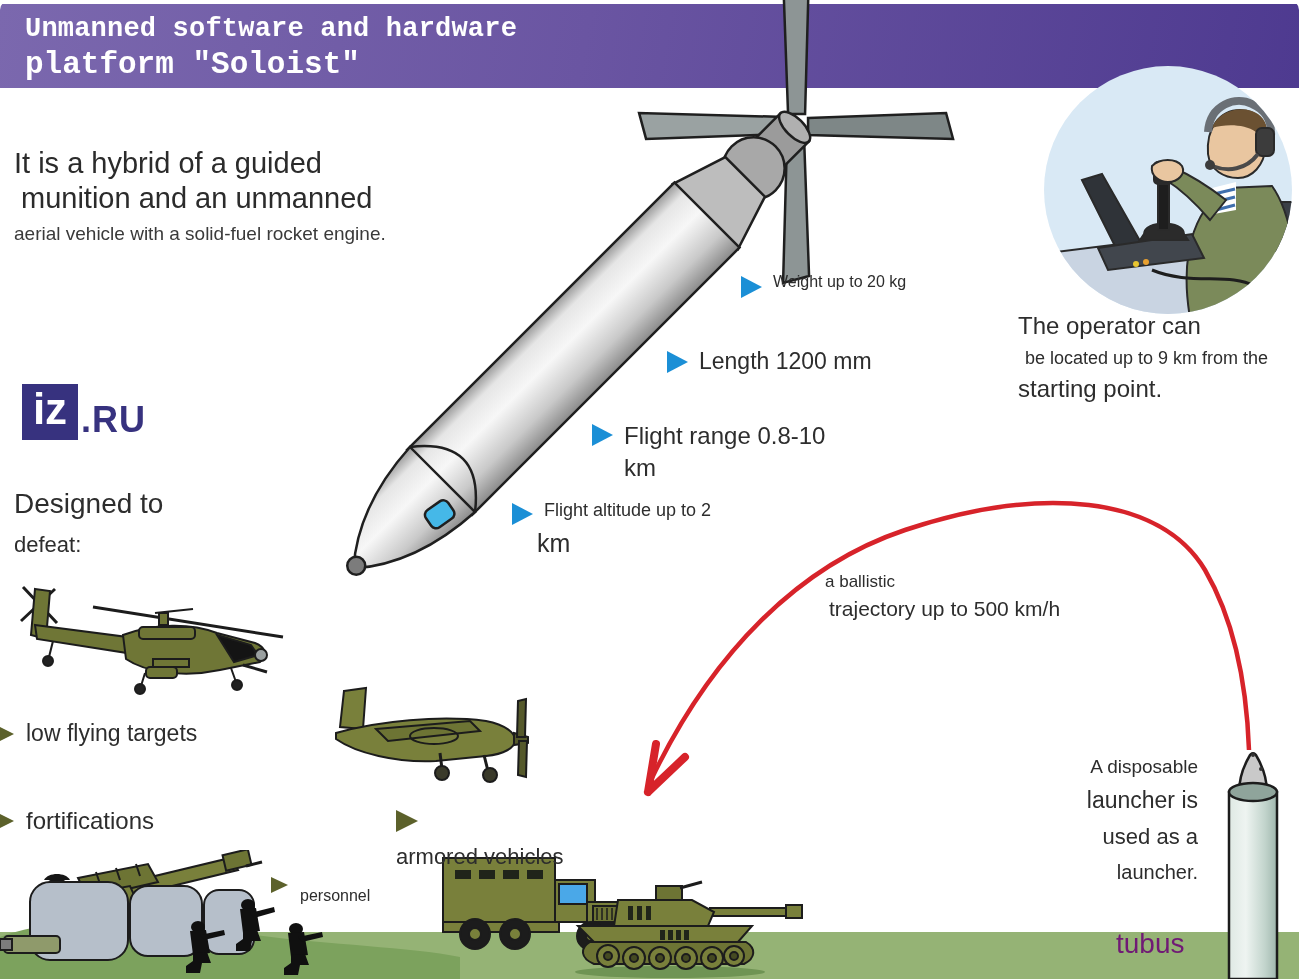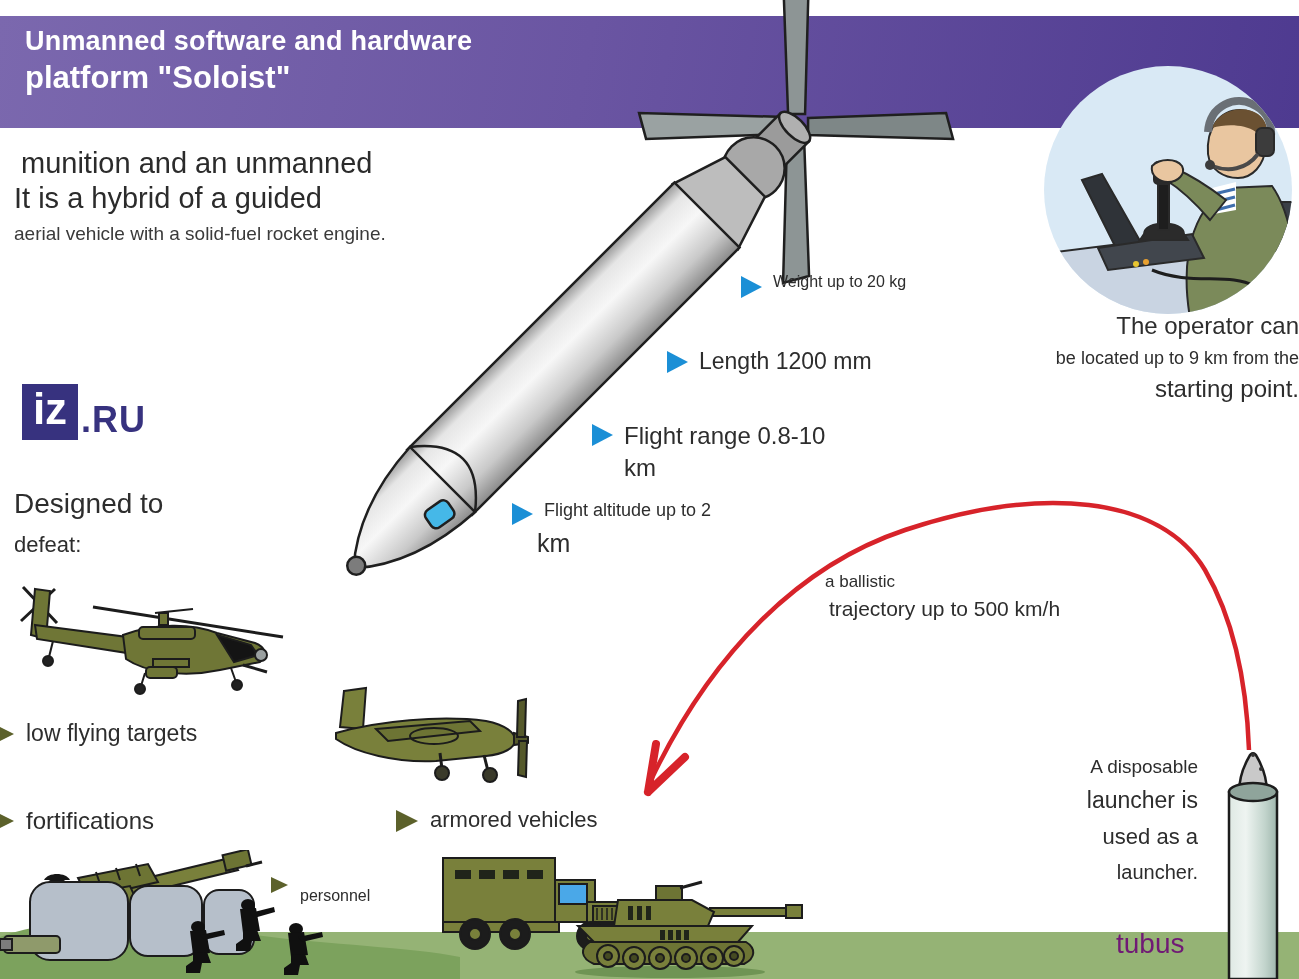--- a/index.html
+++ b/index.html
@@ -4,23 +4,23 @@
 <style>
   html,body{margin:0;padding:0;background:#ffffff;}
   .canvas{
     position:relative;width:1299px;height:979px;background:#ffffff;
     font-family:"Liberation Sans","DejaVu Sans",sans-serif;color:#2d2d2d;
     overflow:hidden;border-radius:10px 10px 0 0;
   }
   .abs{position:absolute;}
   
   .header{
-    left:0;top:16px;width:1299px;height:112px;
+    left:0;top:4px;width:1299px;height:84px;
     background:linear-gradient(100deg,#7b68ae 0%,#6a55a2 45%,#4e3a90 100%);
-    color:#fff;padding:10px 0 0 25px;box-sizing:border-box;z-index:1;
+    color:#fff;padding:10px 0 0 25px;box-sizing:border-box;z-index:1;font-family:Liberation Mono, monospace;
   }
   .header .h1{font-size:27px;font-weight:bold;letter-spacing:.2px;}
   .header .h2{font-size:31px;font-weight:bold;margin-top:3px;}
   
   .intro{left:14px;top:146px;z-index:4;}
   .intro .big{font-size:29px;line-height:35px;color:#2b2b2b;}
   .intro .big2{padding-left:7px;}
   .intro .small{font-size:19px;margin-top:7px;color:#3a3a3a;}
   
   .logo{left:22px;top:384px;display:flex;align-items:flex-end;z-index:4;}
@@ -38,35 +38,35 @@
   .spec-weight{left:741px;top:273px;}
   .spec-length{left:667px;top:348px;}
   .spec-length .t1{font-size:23px;}
   .spec-range{left:592px;top:421px;}
   .spec-range .t1{font-size:24px;line-height:30px;}
   .spec-range .t2{font-size:24px;margin-top:3px;}
   .spec-alt{left:512px;top:500px;}
   .spec-alt .t1{font-size:18px;}
   .spec-alt .t2{font-size:25px;margin-top:8px;margin-left:-7px;}
   
-  .operator-text{left:1018px;top:312px;width:281px;z-index:4;text-align:right;}
+  .operator-text{left:1018px;top:312px;width:281px;z-index:4;}
   .operator-text .l1{font-size:24px;}
   .operator-text .l2{font-size:18px;margin-top:8px;padding-left:7px;}
   .operator-text .l3{font-size:24px;margin-top:6px;}
   
   .designed{left:14px;top:488px;z-index:4;}
   .designed .l1{font-size:28px;}
   .designed .l2{font-size:22px;margin-top:12px;}
   
   .target{display:flex;gap:12px;align-items:flex-start;z-index:4;}
   .target .lbl{font-size:23px;}
   .target-low{left:-8px;top:720px;}
   .target-fort{left:-8px;top:807px;}
   .target-fort .lbl{font-size:24px;}
-  .target-armor{left:396px;top:807px;}
+  .target-armor{left:396px;top:807px;flex-direction:column;}
   .target-armor .lbl{font-size:22px;}
   .target-pers{left:271px;top:875px;}
   .target-pers .lbl{font-size:16px;margin-top:12px;}
   
   .speed{left:822px;top:562px;z-index:4;}
   .speed .l1{font-size:24px;}
   .speed .l2{font-size:17px;margin-top:10px;padding-left:3px;}
   .speed .l3{font-size:21px;margin-top:5px;padding-left:7px;}
   
   .launcher-text{left:999px;top:756px;width:199px;text-align:right;z-index:4;}
@@ -340,22 +340,22 @@
     <g stroke="#1c1c1c" stroke-width="2.5">
       <path d="M 34 22 C 27 34 24 46 24 58 L 52 58 C 52 46 49 34 42 22 C 40 17 36 17 34 22 Z" fill="#c9c9c9"></path>
       <circle cx="38" cy="20" r="2" fill="#333" stroke="none"></circle>
       <circle cx="46" cy="34" r="2" fill="#333" stroke="none"></circle>
       <rect x="14" y="57" width="48" height="187" fill="url(#tubeGrad)"></rect>
       <ellipse cx="38" cy="57" rx="24" ry="9" fill="#8fa49b"></ellipse>
     </g>
   </svg>
 
   <div class="abs intro">
+    <div class="big">It is a hybrid of a guided</div>
     <div class="big big2">munition and an unmanned</div>
-    <div class="big">It is a hybrid of a guided</div>
     <div class="small">aerial vehicle with a solid-fuel rocket engine.</div>
   </div>
 
   <div class="abs logo">
     <div class="sq">iz</div>
     <div class="suffix">.RU</div>
   </div>
 
   <div class="abs spec spec-weight">
     <span class="tri-blue"></span>

